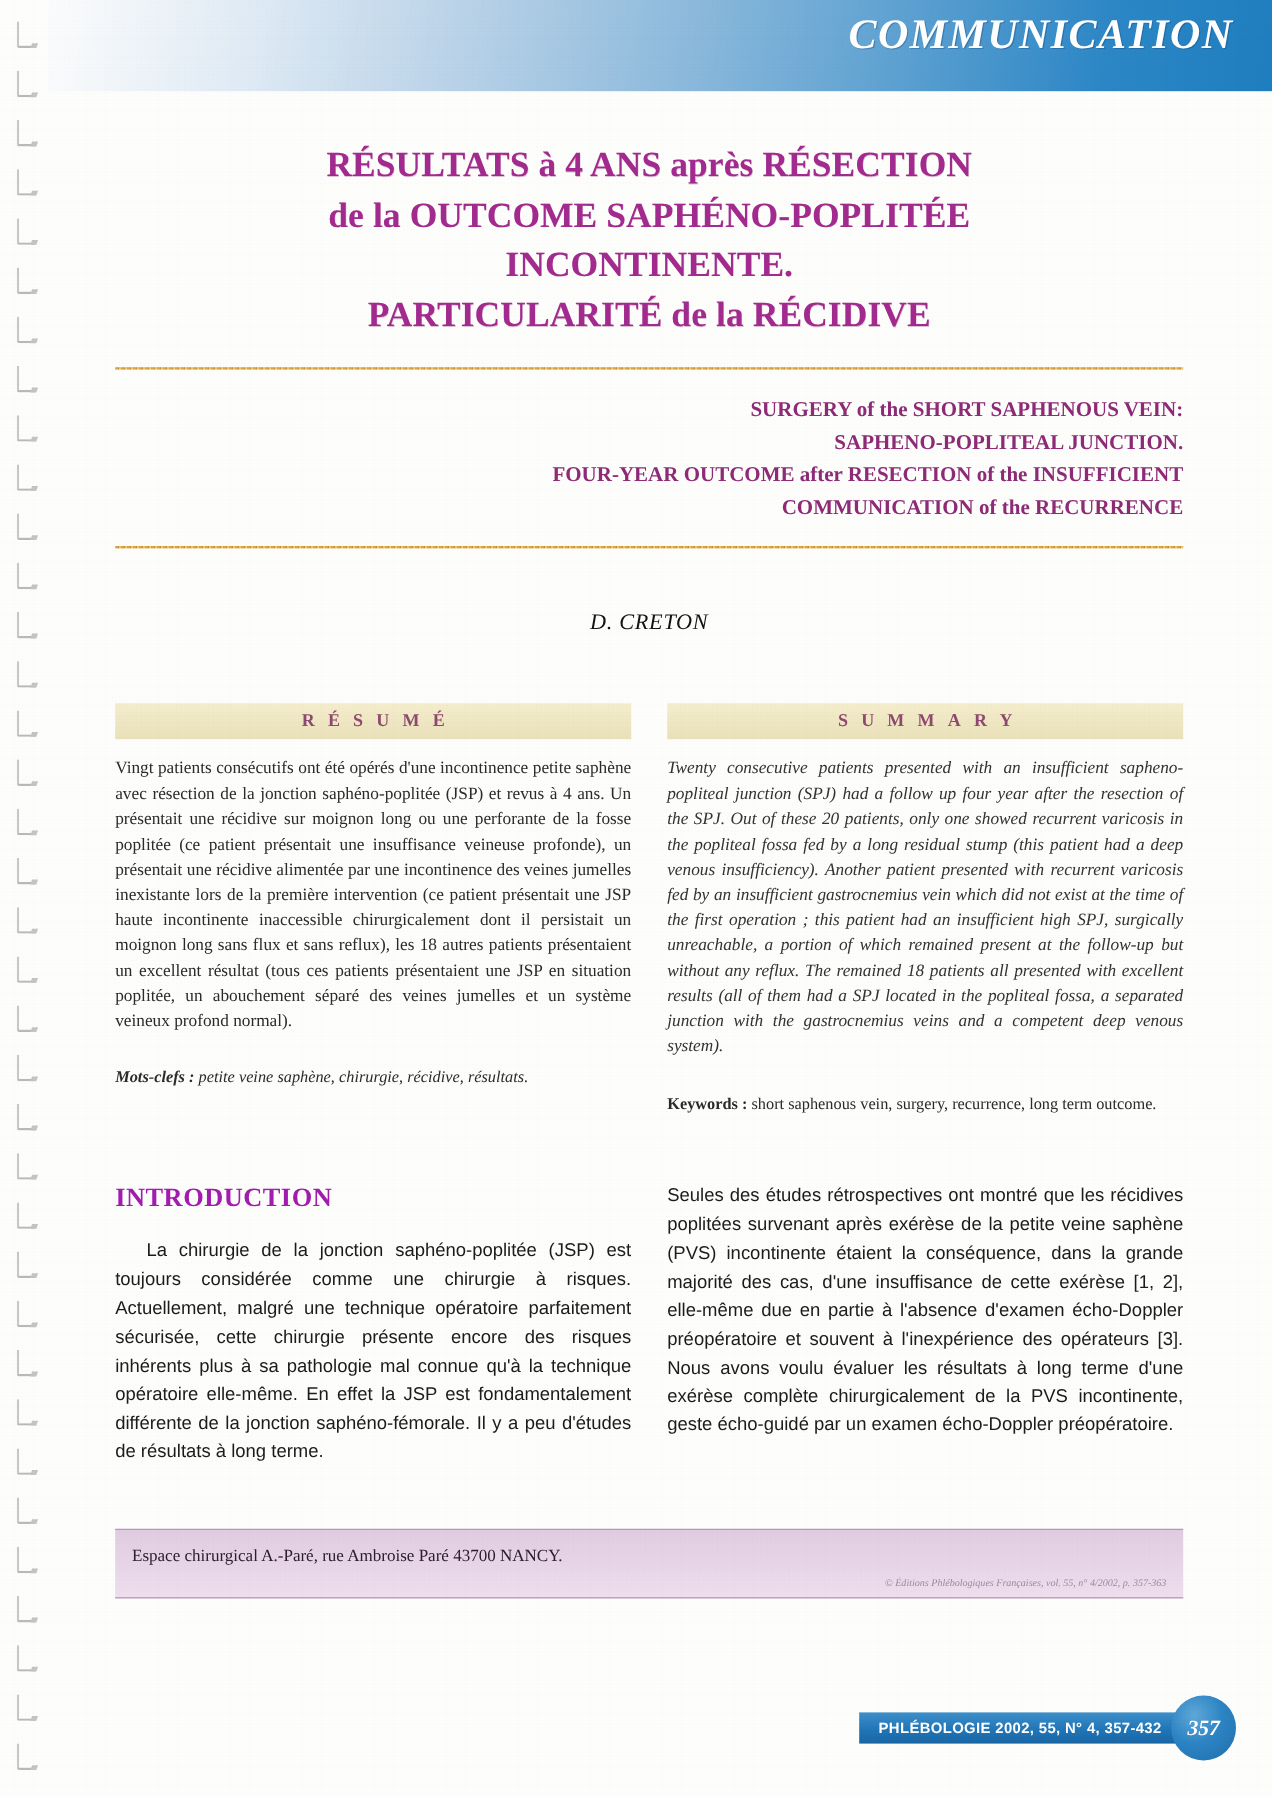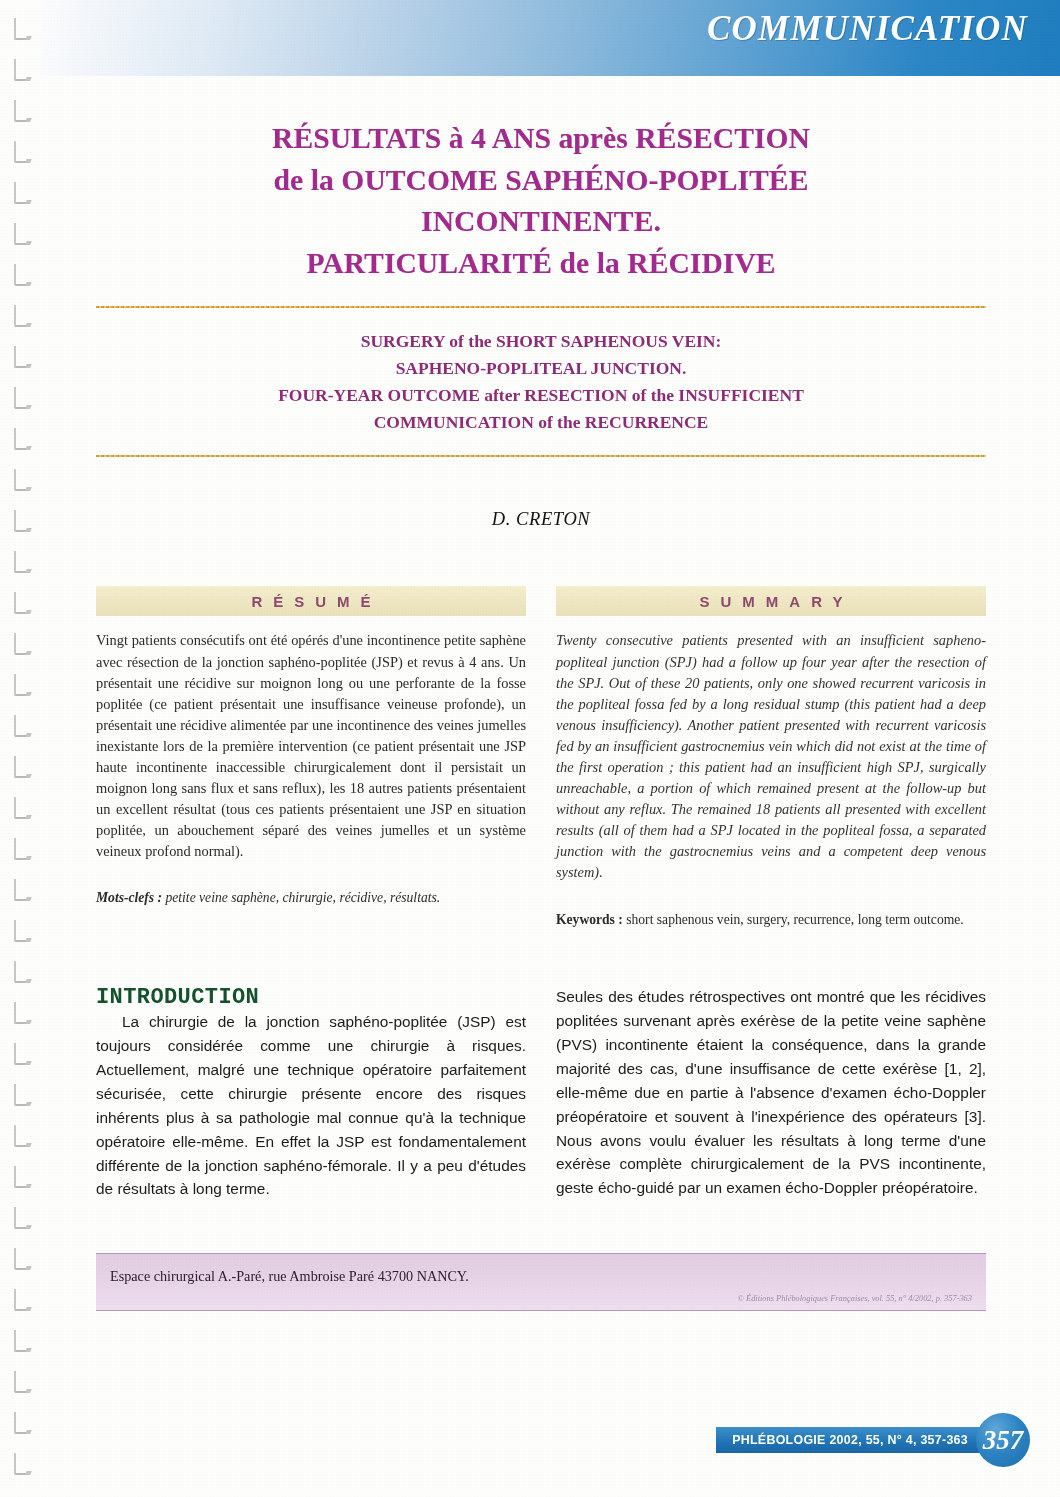--- a/index.html
+++ b/index.html
@@ -119,21 +119,21 @@
   
   #title-en {
     margin: 20px 0 0 0;
     text-align: center;
     color: #8e2b77;
     font-family: "Liberation Serif", serif;
     font-weight: bold;
     font-size: 17.5px;
     line-height: 1.53;
   }
-  #title-en .tl { display: block; }
+  #title-en .tl { display: block; text-align: right; }
 
   #author {
     margin: 52px 0 0 0;
     text-align: center;
     font-family: "Liberation Serif", serif;
     font-style: italic;
     font-weight: normal;
     font-size: 18.5px;
     letter-spacing: .6px;
     color: #141414;
@@ -148,21 +148,21 @@
   .abs-col { width: 430px; }
 
   .abs-head {
     height: 30px;
     background: #f2e9c0;
     background-image: linear-gradient(0deg, rgba(0,0,0,.035), rgba(255,255,255,.2));
     display: flex;
     align-items: center;
     justify-content: center;
     color: #8e4a6e;
-    font-family: Liberation Sans, sans-serif;
+    font-family: Liberation Serif, serif;
     font-weight: bold;
     font-size: 15px;
     letter-spacing: 11px;
     text-indent: 11px;
   }
 
   .abs-body {
     margin-top: 14px;
     font-family: "Liberation Serif", serif;
     font-size: 14.4px;
@@ -190,26 +190,27 @@
 
   
   #intro-row {
     display: flex;
     gap: 30px;
     margin-top: 56px;
   }
   .intro-col { width: 430px; }
 
   #intro-heading {
-    color: #14532d;
-    font-family: Liberation Mono, monospace;
+    color: #a21caf;
+    font-family: Liberation Serif, serif;
     font-weight: bold;
     font-size: 22px;
     font-variant: small-caps;
     letter-spacing: .4px;
+    margin-bottom: 20px;
   }
 
   .intro-body {
     font-family: "Liberation Sans", sans-serif;
     font-size: 15.4px;
     line-height: 1.55;
     text-align: justify;
     color: #1c1c1c;
   }
   .intro-body.indent { text-indent: 26px; }
@@ -271,21 +272,21 @@
     height: 54px;
     border-radius: 50%;
     background: radial-gradient(circle at 36% 30%, #5fa8d9 0%, #2e85c4 45%, #1d6eac 100%);
     display: flex;
     align-items: center;
     justify-content: center;
     color: #ffffff;
     font-family: "Liberation Serif", serif;
     font-style: italic;
     font-weight: bold;
-    font-size: 27px;
+    font-size: 18px;
   }
 </style>
 </head>
 <body>
 
 <div id="page">
 
   <div id="binding">
       <div class="bind-mark" style="top: 18px;"></div>
       <div class="bind-mark" style="top: 59px;"></div>
@@ -387,19 +388,19 @@
     </div>
 
     <div id="affil">
       <div id="affil-text">Espace chirurgical A.-Paré, rue Ambroise Paré 43700 NANCY.</div>
       <div id="affil-copy">© Éditions Phlébologiques Françaises, vol. 55, n° 4/2002, p. 357-363</div>
     </div>
 
   </div>
 
   <div id="footer">
-    <div id="footer-bar">PHLÉBOLOGIE 2002, 55, N° 4, 357-363</div>
+    <div id="footer-bar">PHLÉBOLOGIE 2002, 55, N° 4, 357-432</div>
     <div id="footer-circle">357</div>
   </div>
 
   <div id="grain"></div>
 
 </div>
 
 </body></html>

